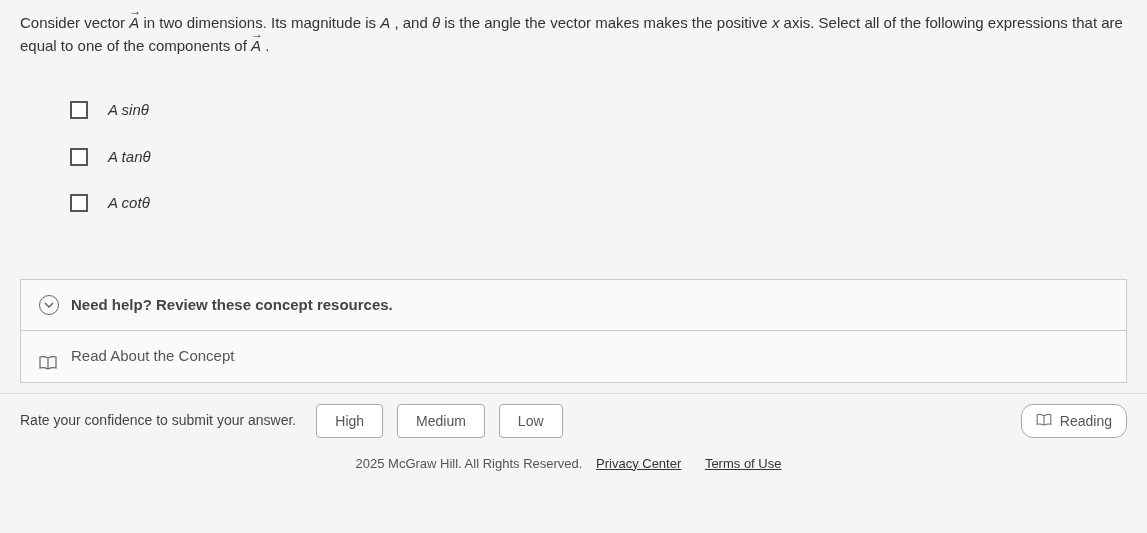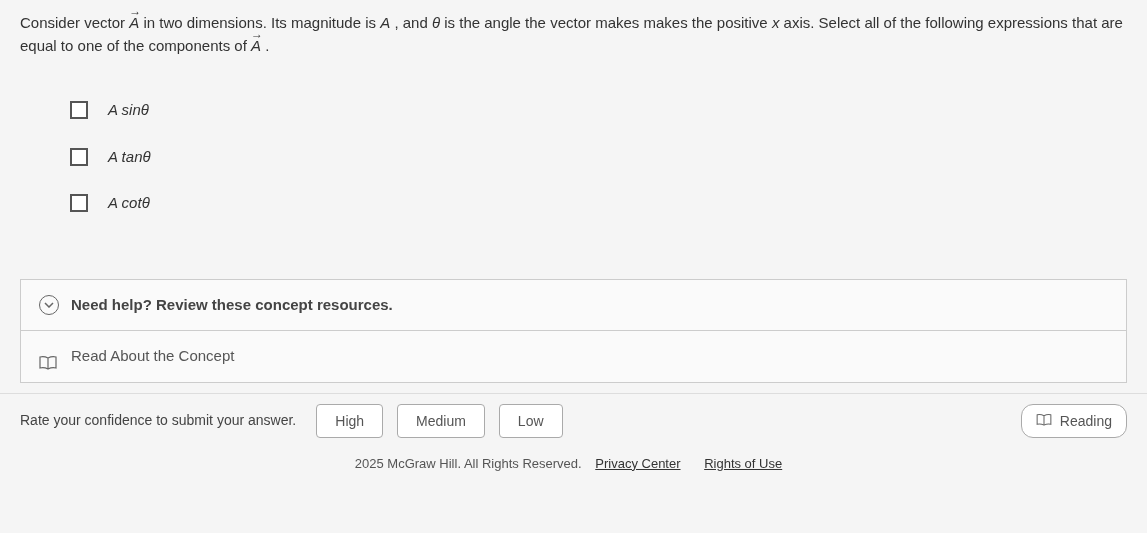--- a/index.html
+++ b/index.html
@@ -206,14 +206,14 @@
           <path d="M1 1 Q5 0 9 2 Q13 0 17 1 L17 12 Q13 11 9 13 Q5 11 1 12 Z M9 2 L9 13" stroke="#666" stroke-width="1.2" fill="none"></path>
         </svg>
     </span>
     <span>Reading</span>
   </button>
 </div>
 
 <div class="copyright-bar">
   <span>2025 McGraw Hill. All Rights Reserved.</span>
   <a>Privacy Center</a>
-  <a>Rights of Use</a>
+  <a>Terms of Use</a>
 </div>
 
 </body></html>

